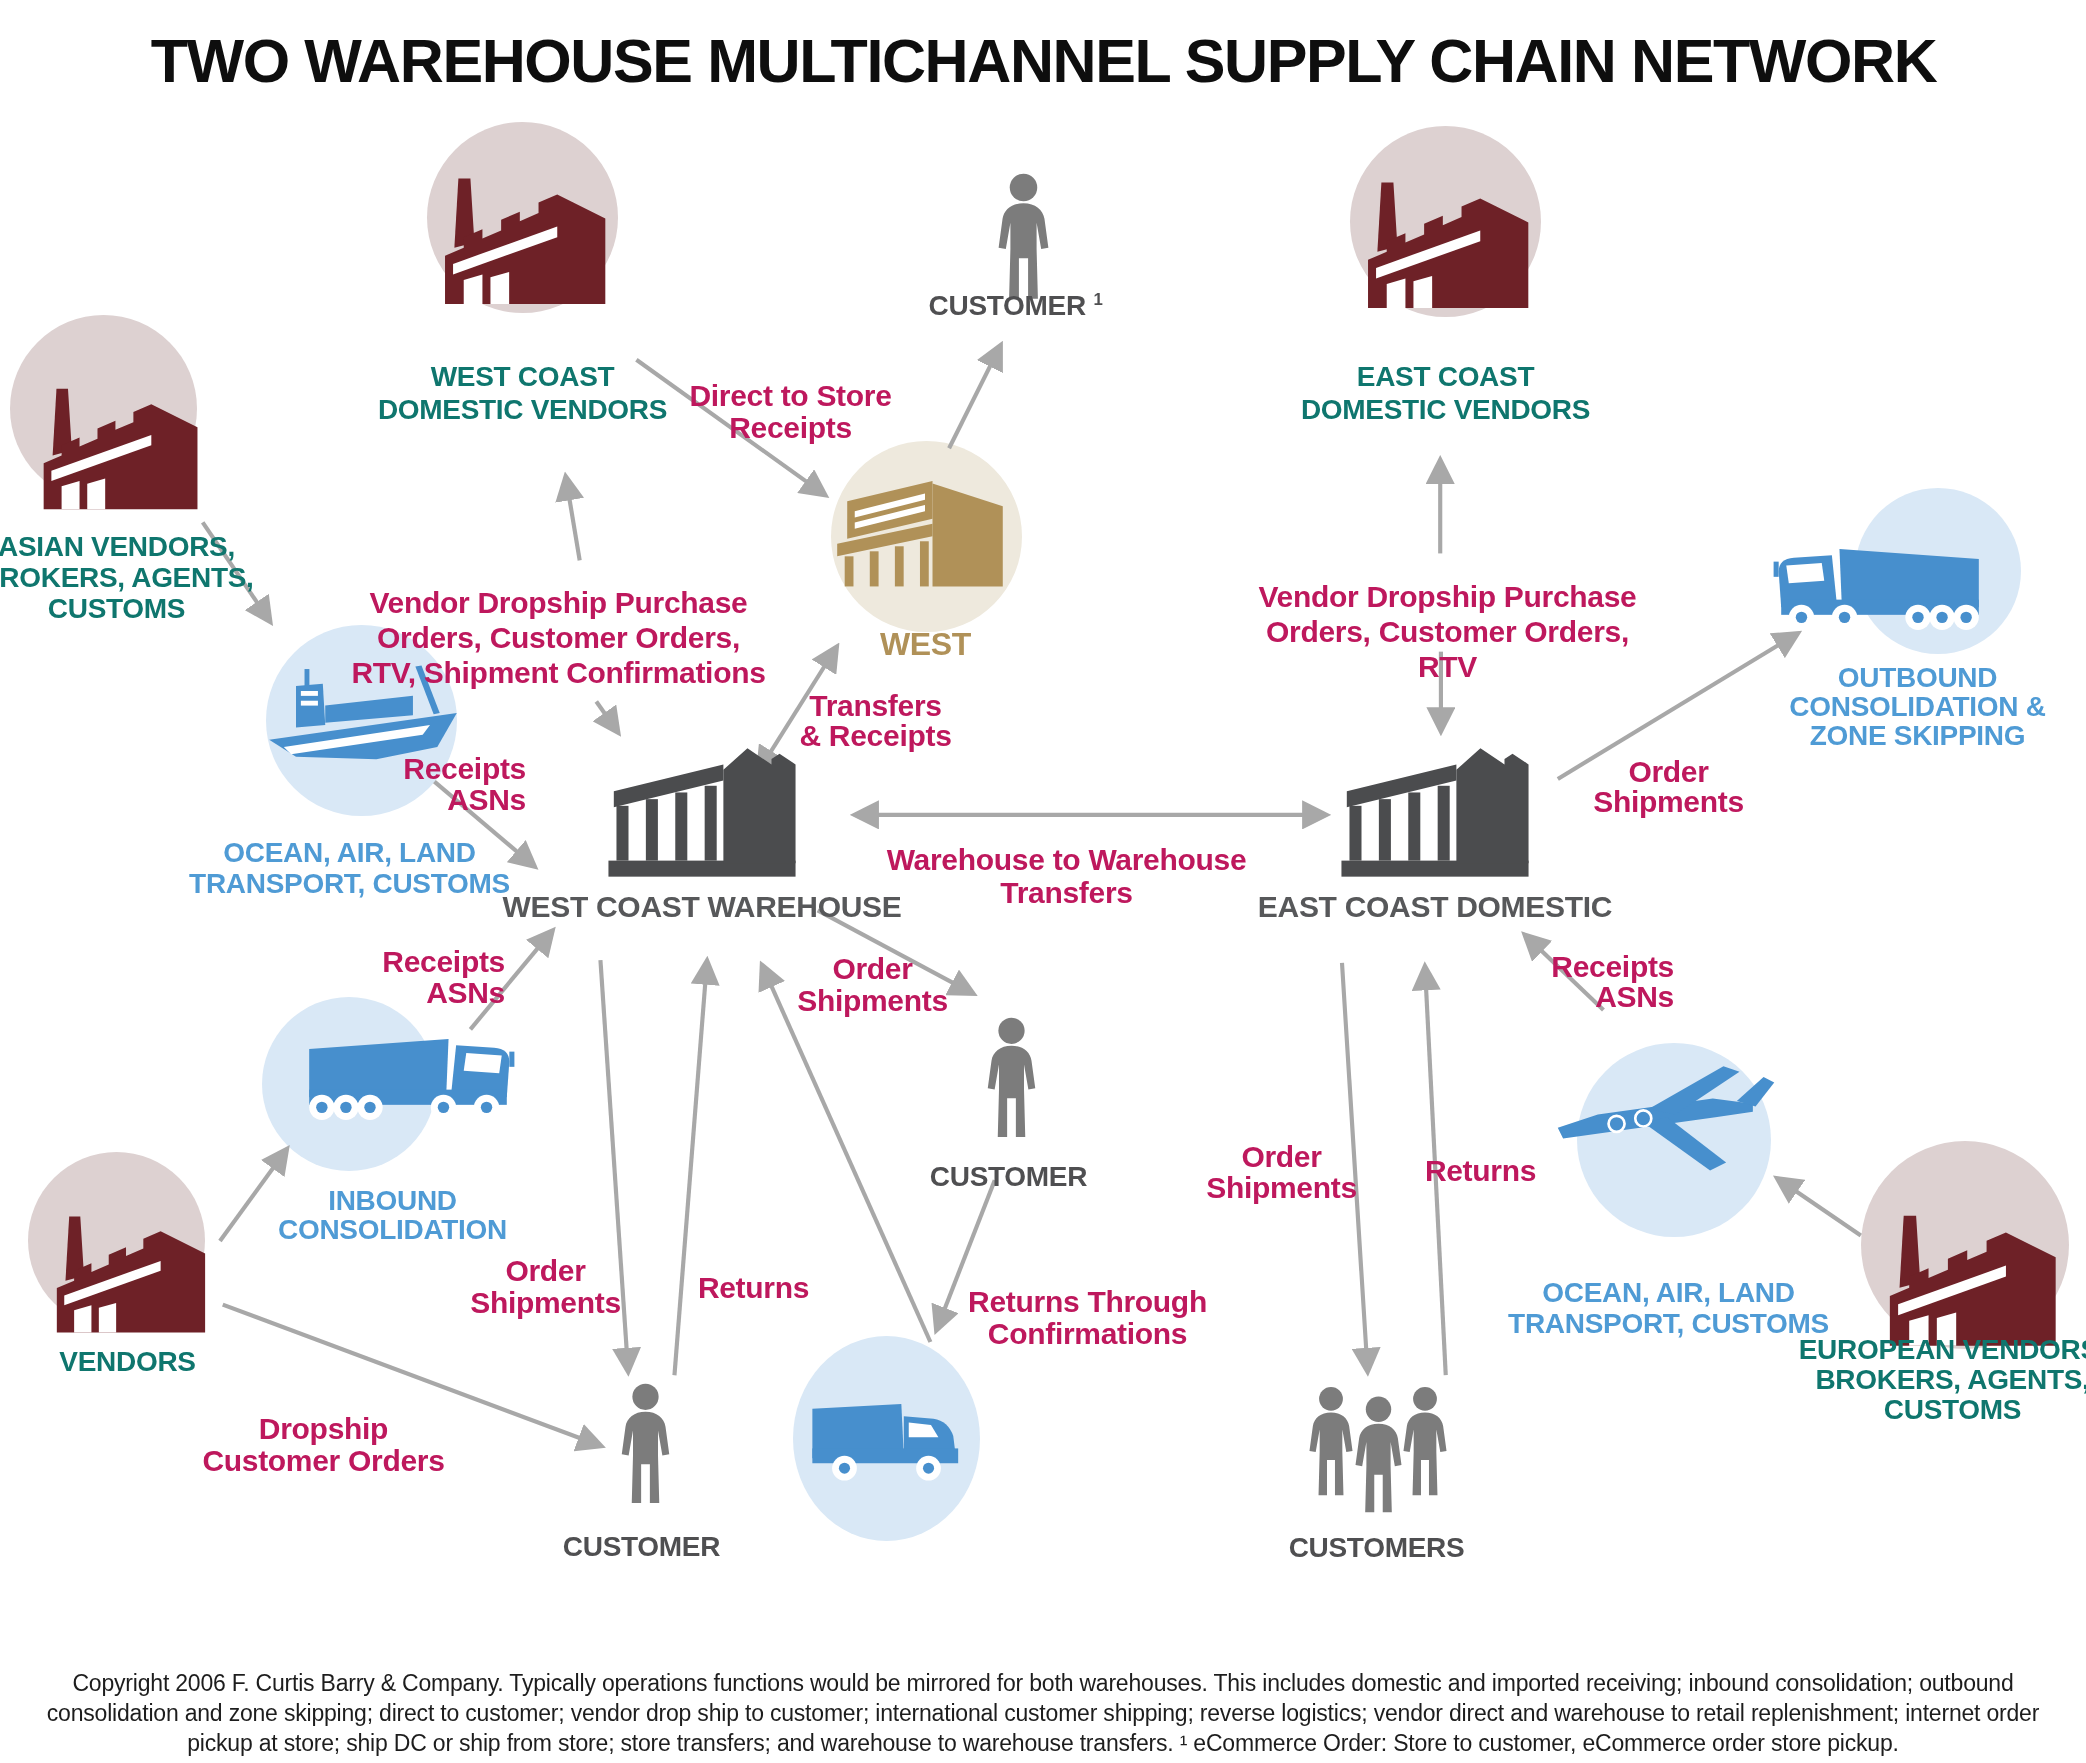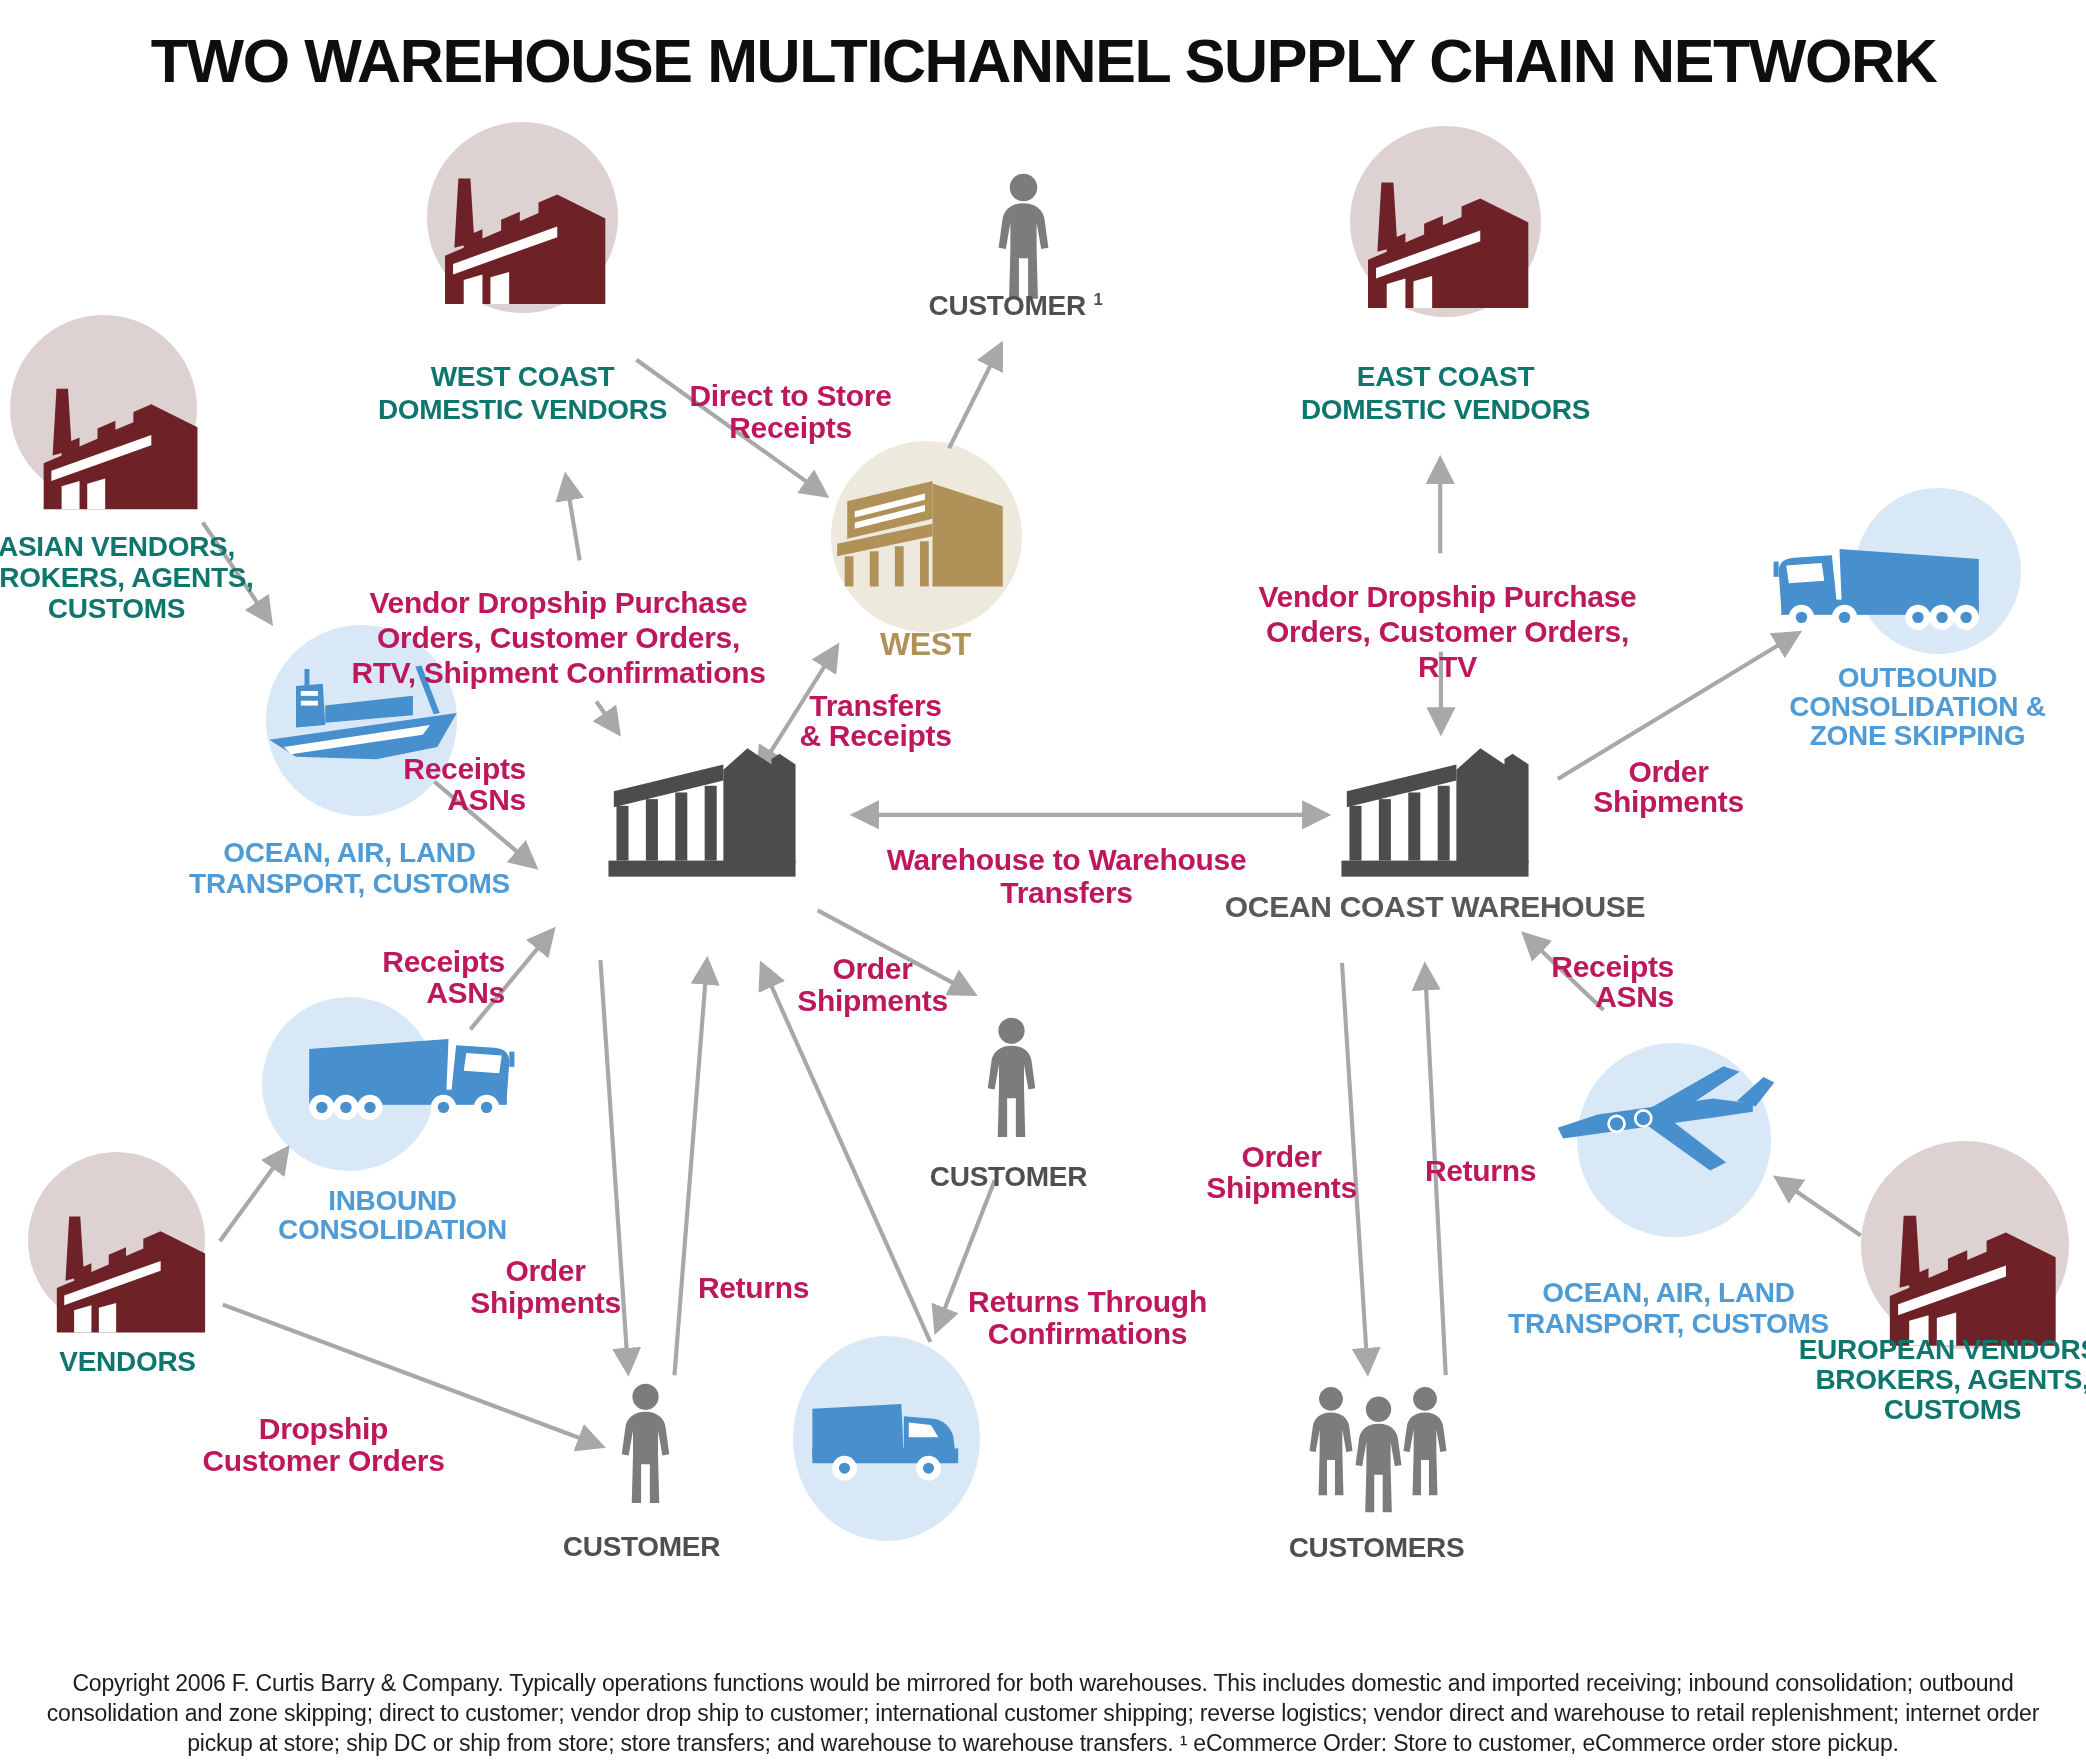--- a/index.html
+++ b/index.html
@@ -233,22 +233,25 @@
   </div>
   <div class="nl maroon" style="left:-91px;top:531px;width:415px;line-height:31px">
     <span>ASIAN VENDORS,</span><br><span>BROKERS, AGENTS,</span><br><span>CUSTOMS</span>
   </div>
   <div class="nl bluetxt" style="left:142px;top:837px;width:415px;line-height:31px">
     <span>OCEAN, AIR, LAND</span><br><span>TRANSPORT, CUSTOMS</span>
   </div>
   <div class="nl tantxt" style="left:718px;top:628px;width:415px;font-size:32px">
     <span>WEST</span>
   </div>
+  <div class="nl graytxt" style="left:460px;top:891px;width:484px;font-size:30px">
+    <span>WEST COAST WAREHOUSE</span>
+  </div>
   <div class="nl graytxt" style="left:1193px;top:891px;width:484px;font-size:30px">
-    <span>OCEAN COAST WAREHOUSE</span>
+    <span>EAST COAST DOMESTIC</span>
   </div>
   <div class="nl bluetxt" style="left:1710px;top:663px;width:415px;line-height:29px">
     <span>OUTBOUND</span><br><span>CONSOLIDATION &amp;</span><br><span>ZONE SKIPPING</span>
   </div>
   <div class="nl bluetxt" style="left:185px;top:1186px;width:415px;line-height:29px">
     <span>INBOUND</span><br><span>CONSOLIDATION</span>
   </div>
   <div class="nl maroon" style="left:-80px;top:1346px;width:415px">
     <span>VENDORS</span>
   </div>

